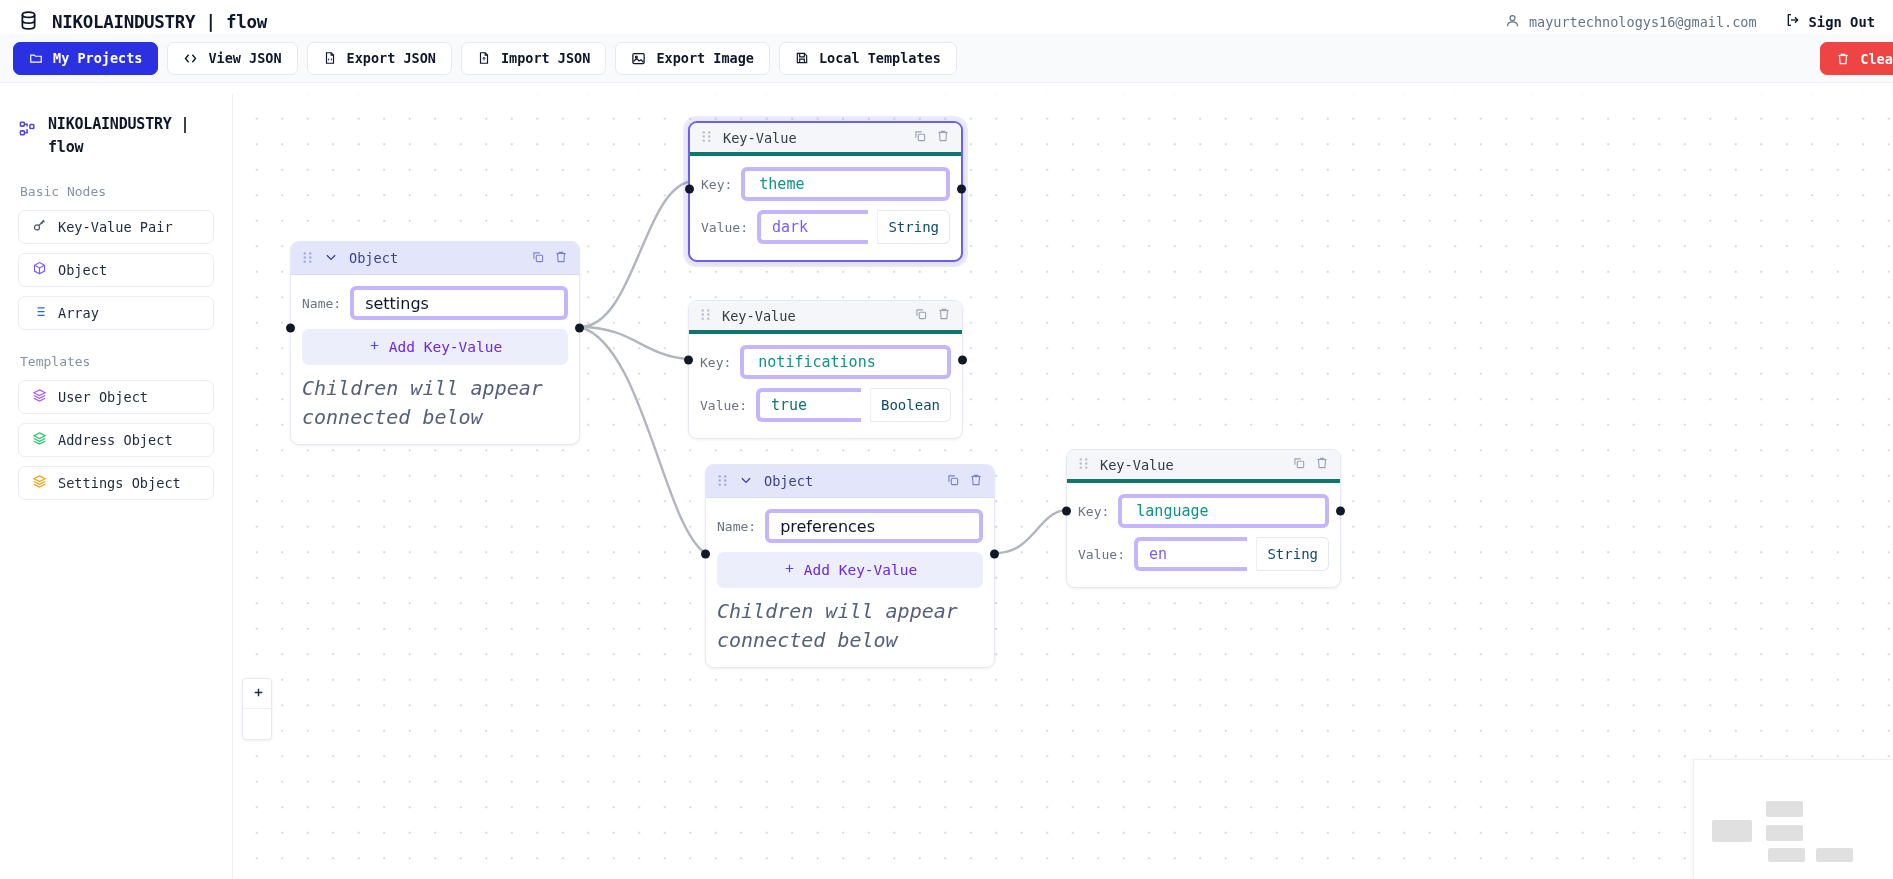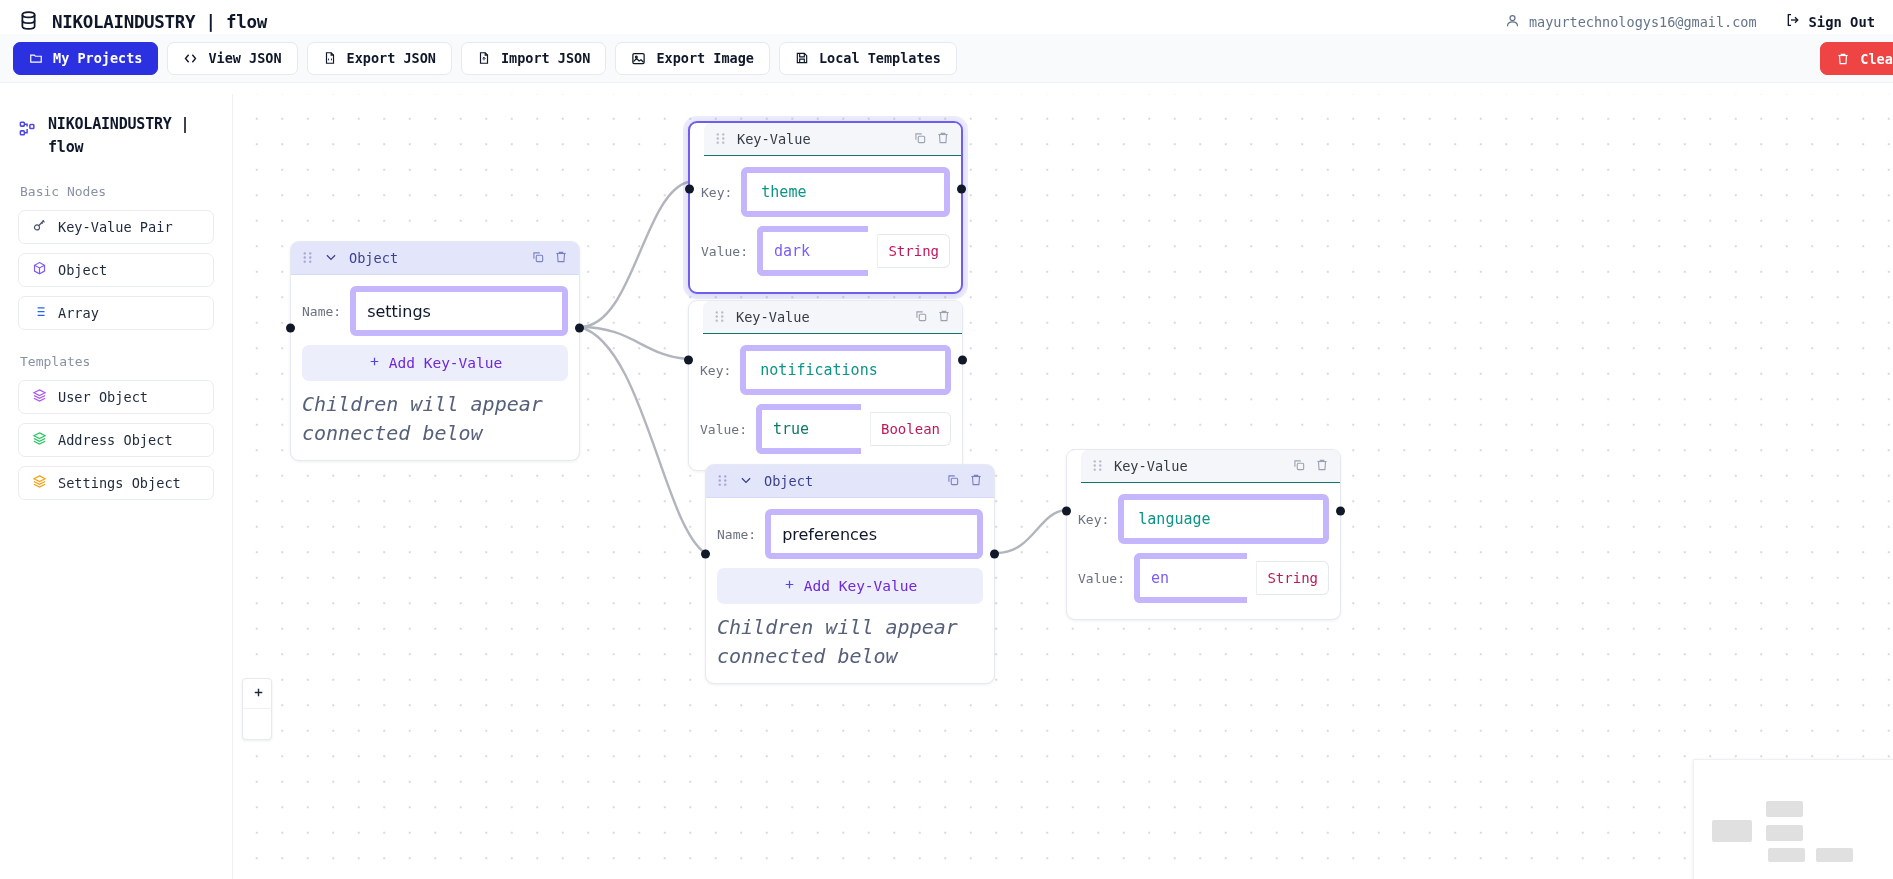--- a/index.html
+++ b/index.html
@@ -100,46 +100,46 @@
   }
   .node.selected {
     border: 2.5px solid #6d5ef0;
     box-shadow: 0 0 0 5px rgba(109,94,240,.13), 0 2px 6px rgba(15,23,42,.08);
   }
   .nhead {
     display: flex; align-items: center; gap: 11px;
     height: 33px; padding: 0 11px;
     border-radius: 7px 7px 0 0;
   }
-  .nhead.kv { background: #f5f6f9; border-bottom: 1px solid #0f766e; margin-left: 14px; }
+  .nhead.kv { background: #f5f6f9; border-bottom: 4px solid #0f766e; }
   .nhead.obj { background: #e3e6fb; border-bottom: 1px solid #d6daf7; }
   .nhead-title { font-size: 13.6px; font-weight: 400; }
   .nhead.kv .nhead-title { color: #343a46; }
   .nhead.obj .nhead-title { color: #3b3f8f; }
   .nhead-actions { margin-left: auto; display: flex; align-items: center; gap: 9px; }
   .nbody { padding: 11px 11px 12px 11px; }
   .row { display: flex; align-items: center; gap: 9px; margin-bottom: 9px; }
   .row:last-child { margin-bottom: 4px; }
   .rlabel { font-size: 13px; color: #6b7280; white-space: nowrap; }
   .fld {
-    flex: 1 1 auto; height: 50px;
-    border: 6px solid #c4b5fd; border-radius: 6px;
+    flex: 1 1 auto; height: 34px;
+    border: 4px solid #c4b5fd; border-radius: 6px;
     background: #ffffff;
     display: flex; align-items: center; padding: 4px 11px;
     font-size: 15px; min-width: 0;
   }
   .fld.key { color: #0d9488; padding-left: 14px; }
   .fld.val-str { color: #7c5cf5; border-radius: 6px 0 0 6px; border-right: none; }
   .fld.val-bool { color: #0f766e; border-radius: 6px 0 0 6px; border-right: none; }
   .fld.name { color: #0f172a; font-size: 16px; font-family: "DejaVu Sans", sans-serif; }
   .typesel {
     height: 34px; border: 1px solid #e4e8ef; border-left: 1px solid #eceff4;
     border-radius: 0 6px 6px 0; background: #ffffff;
     display: flex; align-items: center; padding: 16px 10px;
-    font-size: 14px; color: #be185d; white-space: nowrap;
+    font-size: 14px; color: #0c4a6e; white-space: nowrap;
   }
   .addkv {
     height: 36px; border-radius: 7px; background: #eceefb;
     display: flex; align-items: center; justify-content: center; gap: 8px;
     color: #6d28d9; font-size: 14.5px; cursor: pointer; margin-bottom: 9px;
   }
   .hint {
     font-size: 20px; font-style: italic; color: #5b6playeholder;
     color: #56607a; line-height: 1.45; font-family: "DejaVu Sans Mono", monospace;
   }

